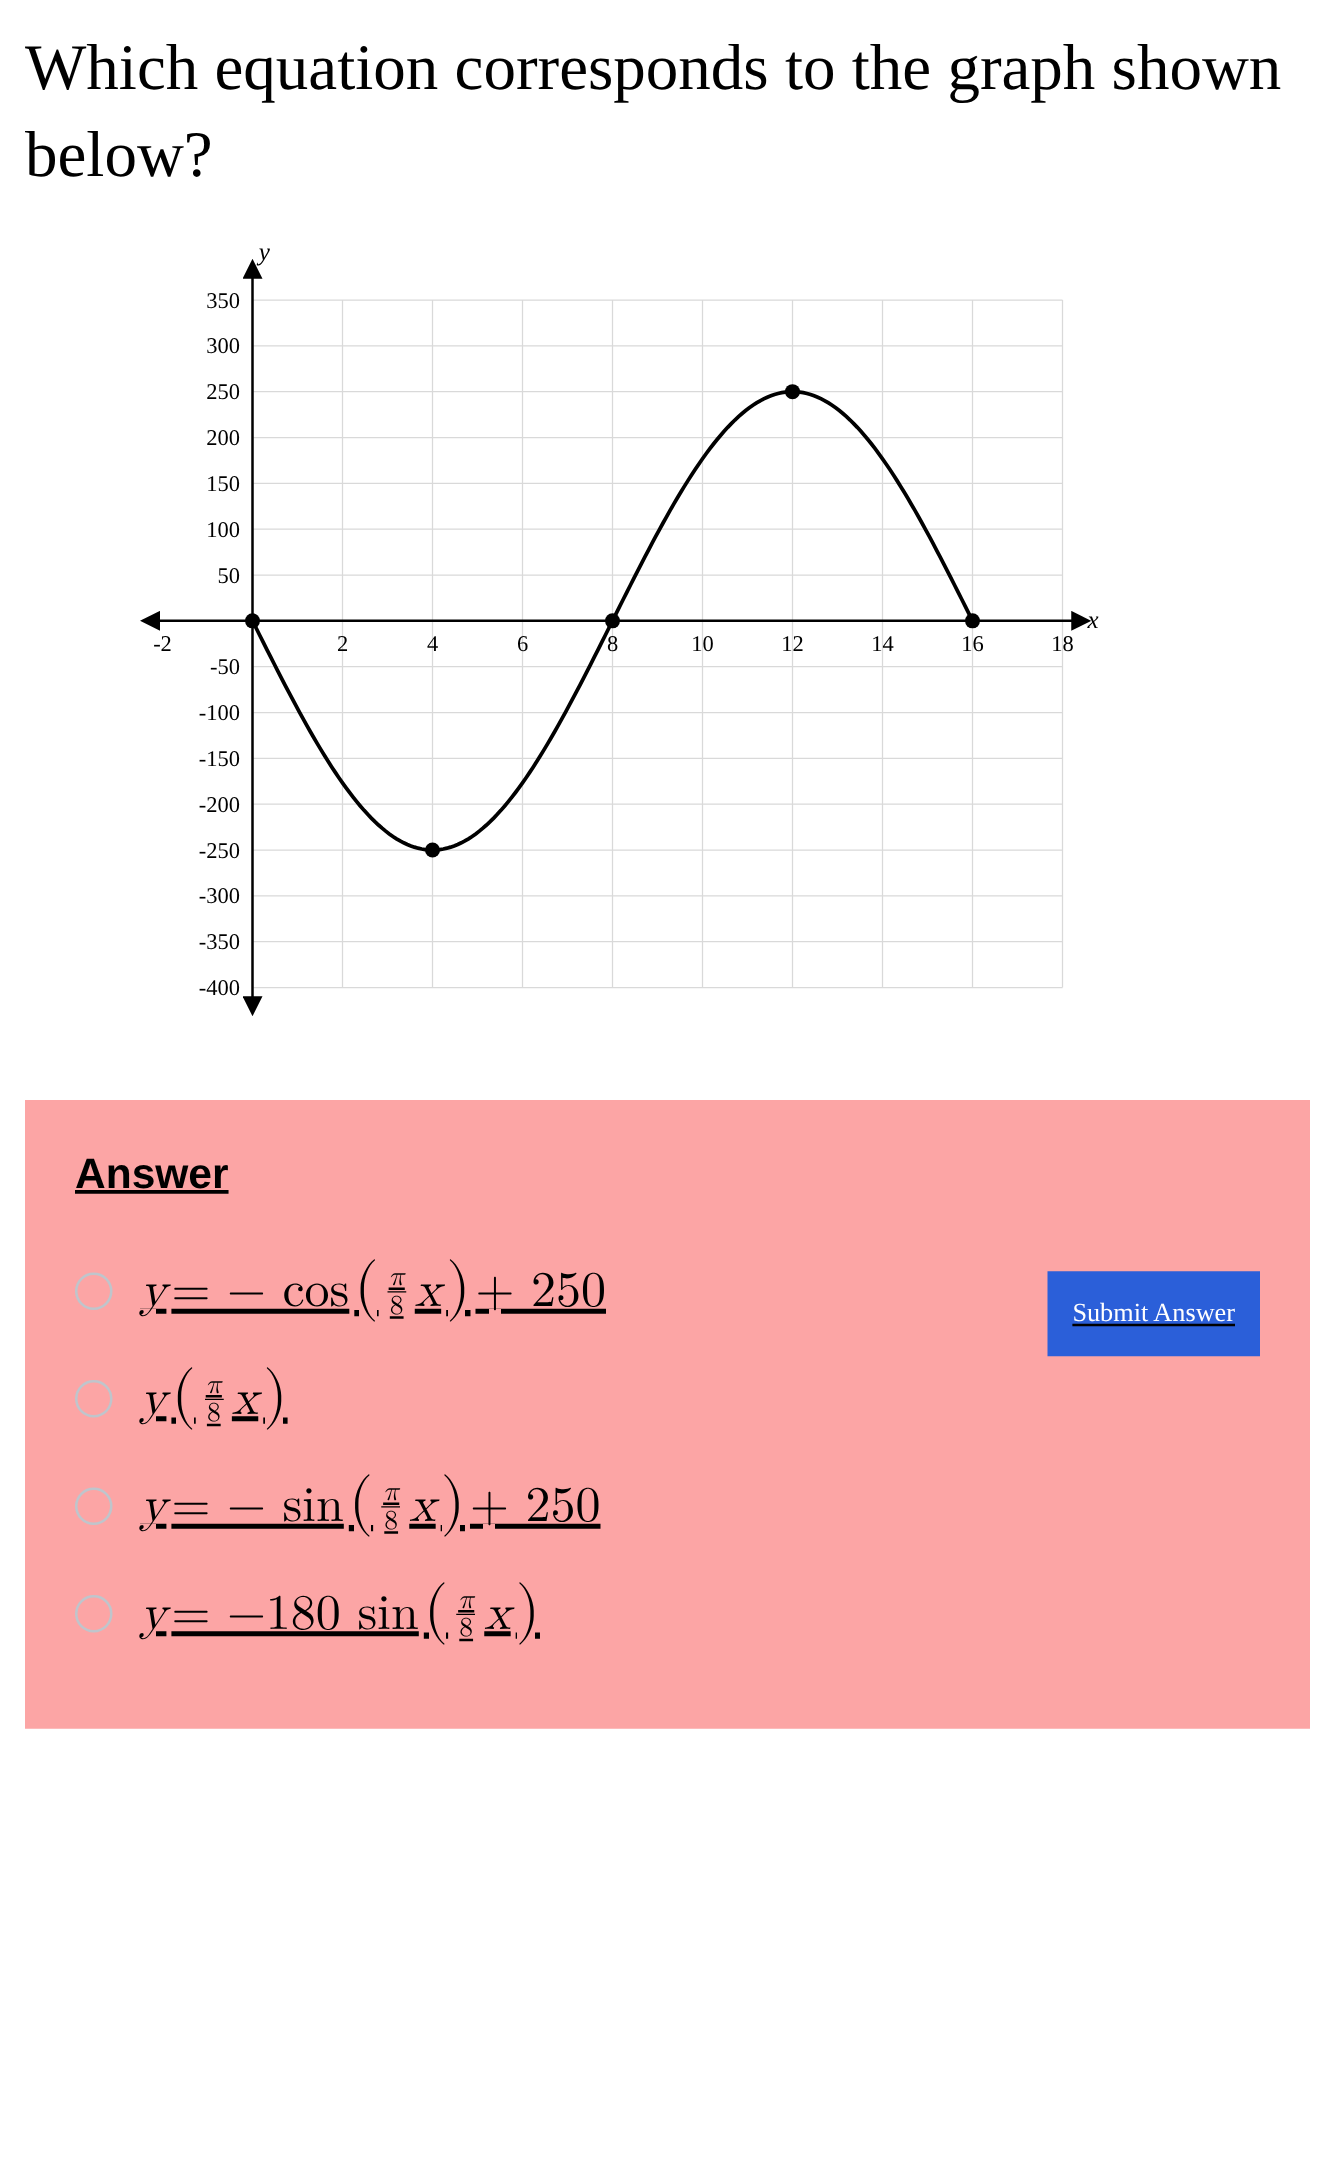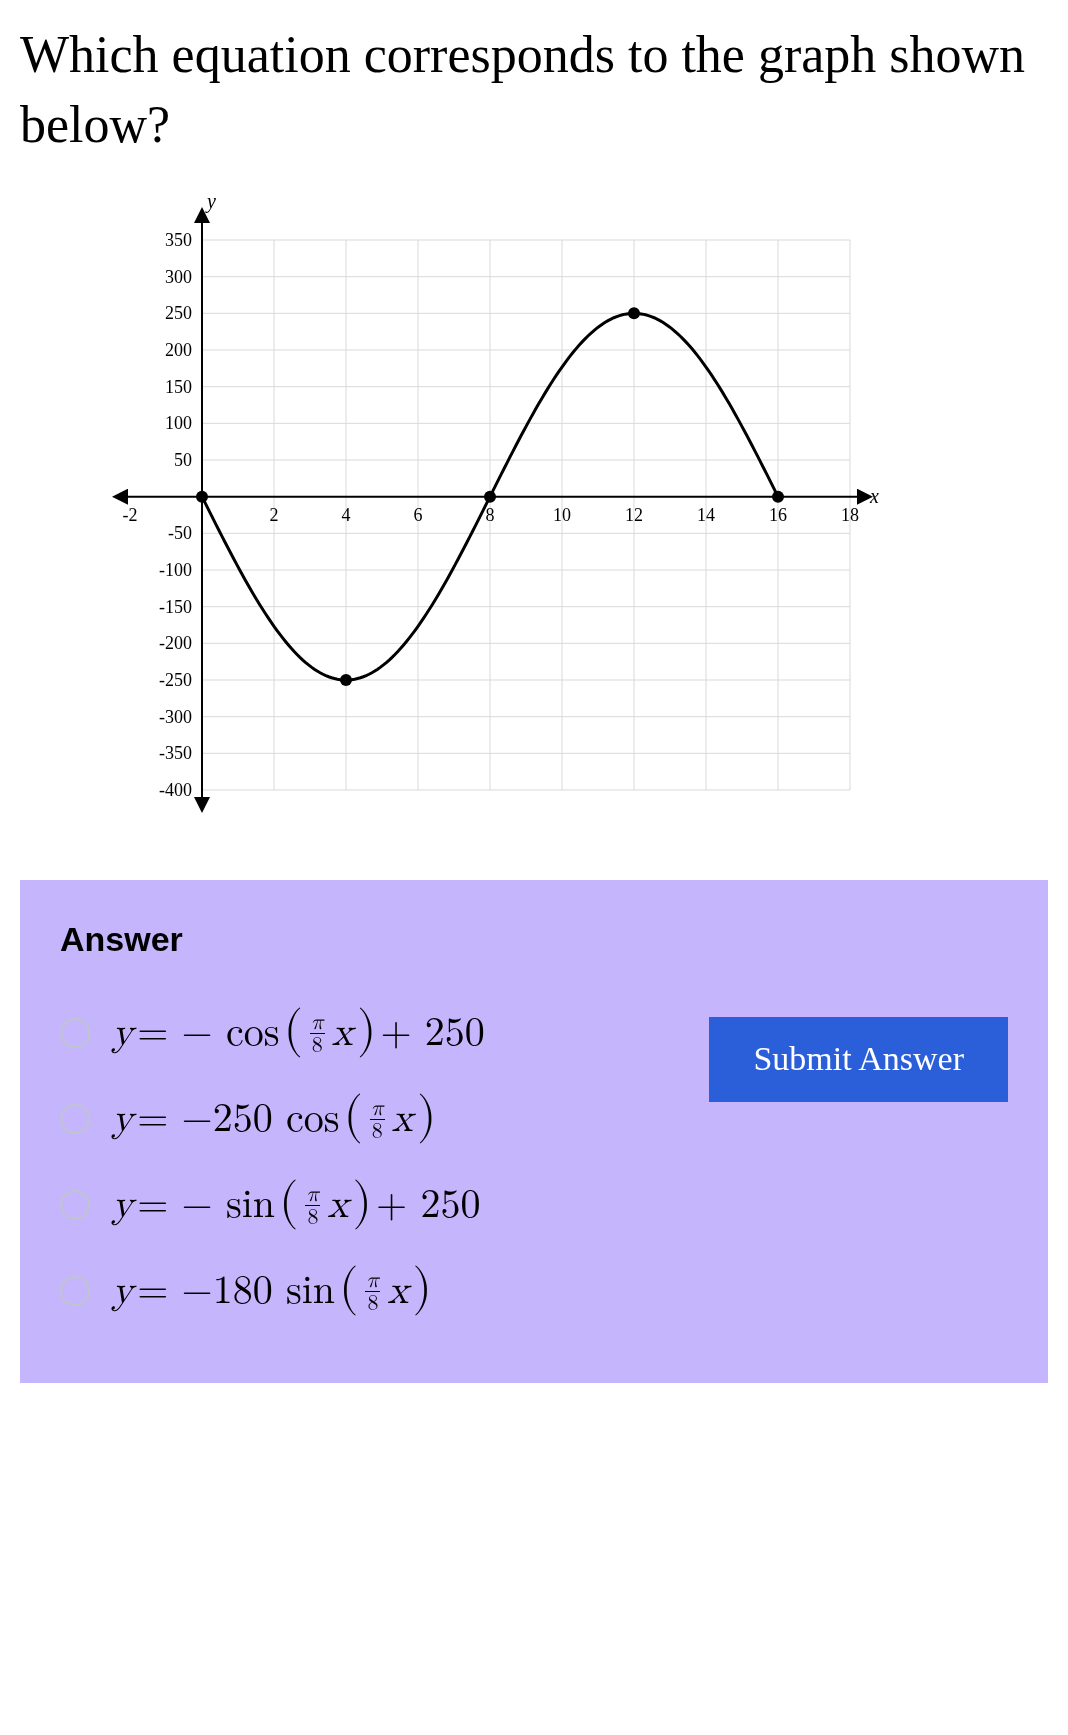--- a/index.html
+++ b/index.html
@@ -17,22 +17,23 @@
   }
   .chart-container {
     position: relative;
     width: 830px;
     height: 640px;
     margin-left: 30px;
     margin-bottom: 50px;
   }
   svg { display: block; }
   .answer-section {
-    background: #c4b5fd;
+    background: #fca5a5;
     padding: 40px 40px 30px 40px;
+    text-decoration: underline;
   }
   .answer-heading {
     font-family: -apple-system, Helvetica, Arial, sans-serif;
     font-weight: 700;
     font-size: 34px;
     margin-bottom: 50px;
   }
   .options-row {
     display: flex;
     align-items: flex-start;
@@ -76,23 +77,23 @@
   .paren {
     font-size: 50px;
     line-height: 0.8;
     position: relative;
     top: -3px;
   }
   .submit-btn {
     background: #2b5fd9;
     color: #fff;
     font-family: Georgia, serif;
-    font-size: 34px;
+    font-size: 21px;
     border: none;
-    padding: 20px 44px;
+    padding: 20px 20px;
     cursor: pointer;
     line-height: 1.3;
     text-align: right;
     margin-top: 8px;
   }
   .pi { font-style: italic; }
 </style>
 </head>
 <body>
 
@@ -187,21 +188,20 @@
             </span>
             <span class="var">x</span>
             <span class="paren">)</span>
             <span> + 250</span>
           </div>
         </div>
         <div class="option">
           <div class="radio"></div>
           <div class="eq">
             <span class="var">y</span>
-            <span> = −250 cos </span>
             <span class="paren">(</span>
             <span class="frac">
               <span class="num pi">π</span>
               <span class="den">8</span>
             </span>
             <span class="var">x</span>
             <span class="paren">)</span>
           </div>
         </div>
         <div class="option">

